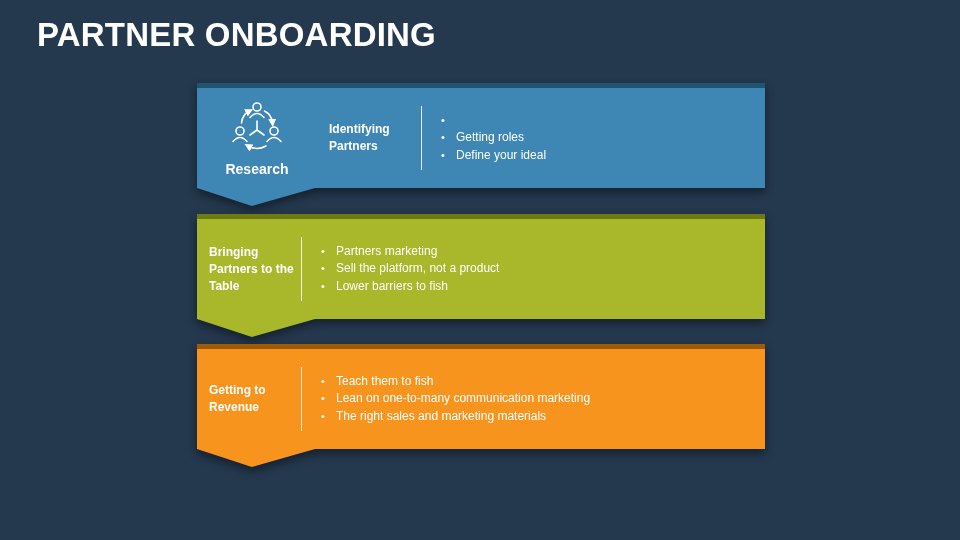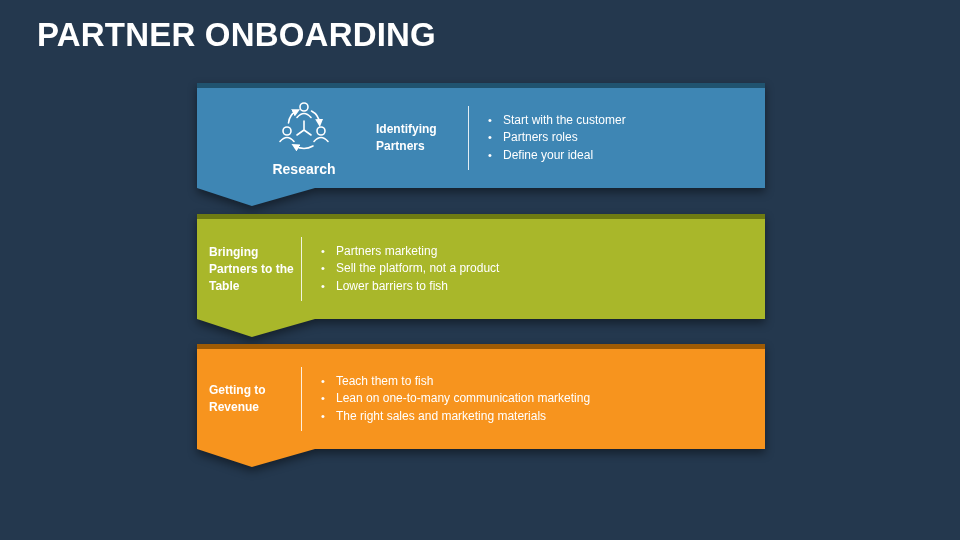--- a/index.html
+++ b/index.html
@@ -32,21 +32,21 @@
   .b-research .body, .b-research .tail { background: #3E86B4; }
   .b-recruiting { top: 214px; }
   .b-recruiting .strip { background: #6E7B12; }
   .b-recruiting .body, .b-recruiting .tail { background: #A9B72A; }
   .b-onboarding { top: 344px; }
   .b-onboarding .strip { background: #9F5B04; }
   .b-onboarding .body, .b-onboarding .tail { background: #F7941E; }
 
   .icon-cell {
     width: 120px; flex: 0 0 auto;
-    display: flex; flex-direction: column; align-items: center; gap: 5px; margin-left: 47px;
+    display: flex; flex-direction: column; align-items: center; gap: 5px;
   }
   .icon-cell svg { display: block; }
   .stage-name { font-size: 14px; font-weight: bold; line-height: 16px; }
   .heading {
     margin-left: 12px; width: 88px; flex: 0 0 auto;
     font-size: 12px; font-weight: bold; line-height: 17px;
   }
   .divider {
     width: 1px; height: 64px; flex: 0 0 auto;
     background: rgba(255,255,255,0.85); margin-left: 4px;
@@ -85,25 +85,24 @@
             <path d="M37 46 Q28 51 19 46" marker-end="url(#tna)"></path>
           </svg>
         </span>
         <span class="stage-name">Research</span>
       </div>
       <div class="heading">Identifying Partners</div>
       <div class="divider"></div>
       <div class="bullets">
         <div class="bullet">
           <span class="marker">•</span>
-          <span>Start with the customer</span>
         </div>
         <div class="bullet">
           <span class="marker">•</span>
-          <span>Partners roles</span>
+          <span>Getting roles</span>
         </div>
         <div class="bullet">
           <span class="marker">•</span>
           <span>Define your ideal</span>
         </div>
       </div>
     </div>
     <div class="tail"></div>
   </div>
 

